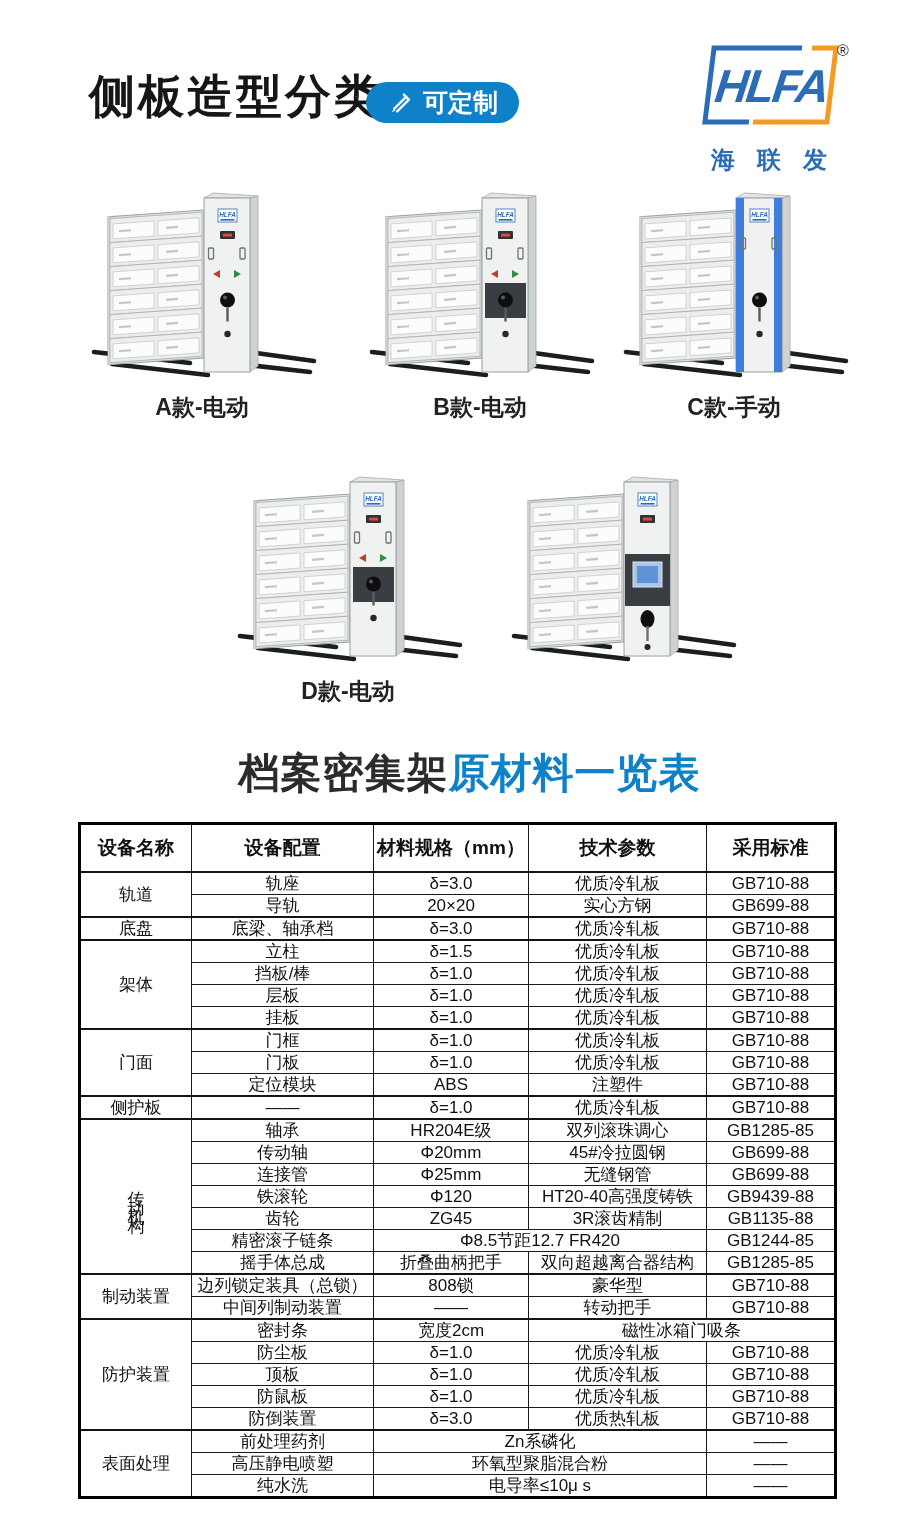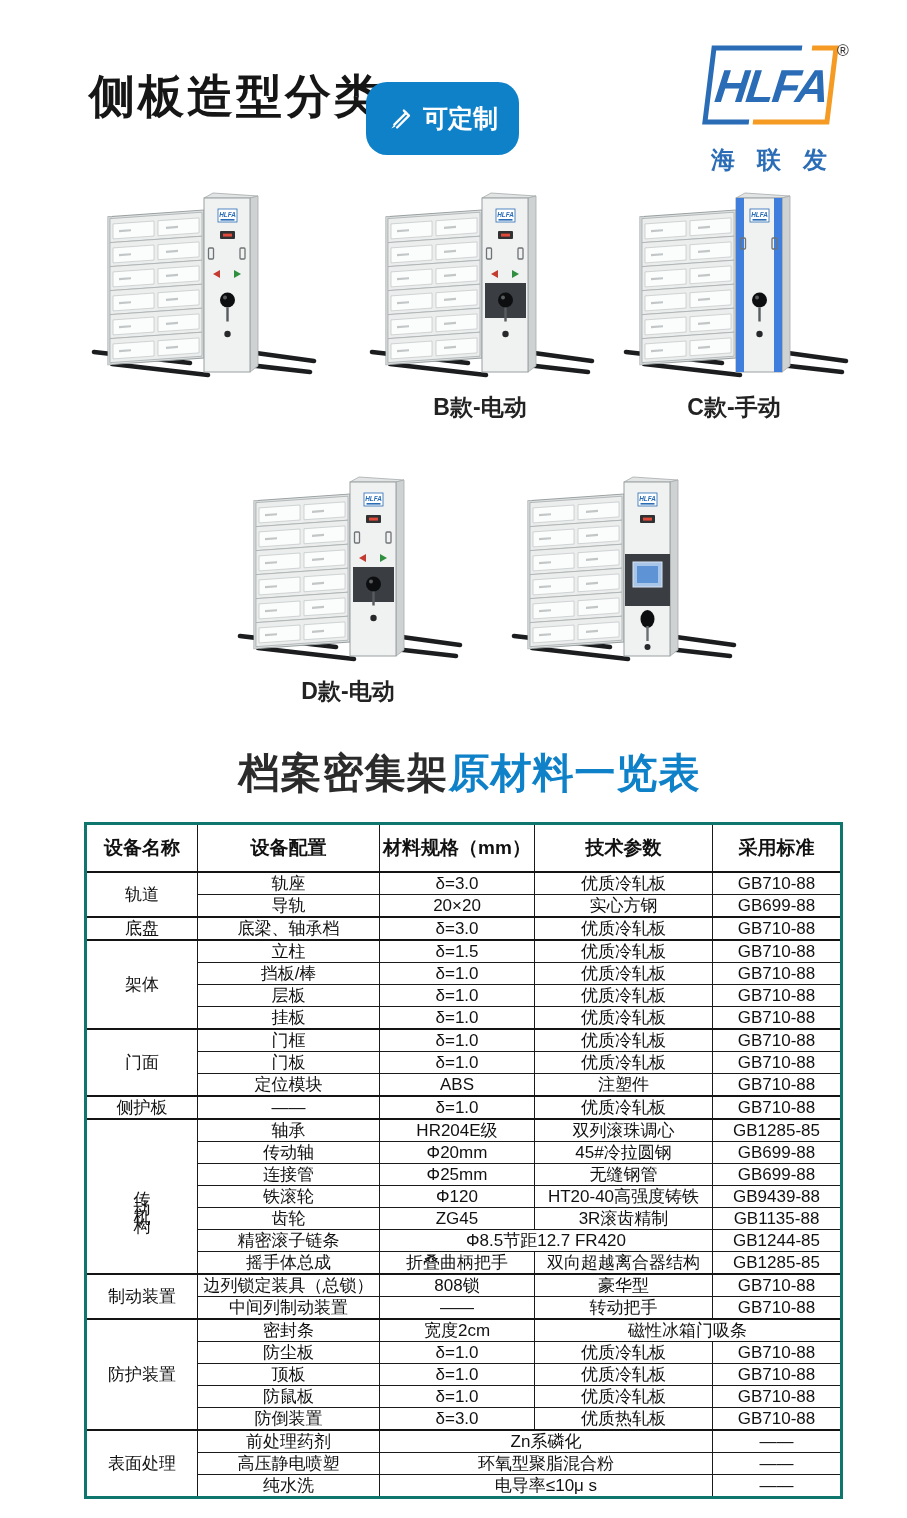--- a/index.html
+++ b/index.html
@@ -4,21 +4,21 @@
 <style>
   html,body{margin:0;padding:0;background:#fff;}
   .page{position:relative;width:907px;height:1518px;background:#fff;overflow:hidden;
         font-family:"Liberation Sans",sans-serif;color:#1a1a1a;}
 
   
   .page-title{position:absolute;left:62px;top:66px;font-size:46px;font-weight:bold;
               letter-spacing:3px;color:#161616;margin-left:27px;}
   .badge{position:absolute;left:366px;top:82px;height:41px;background:#0e81c8;
          border-radius:21px;color:#fff;display:flex;align-items:center;gap:9px;
-         padding:16px 21px;font-size:25px;font-weight:bold;}
+         padding:0 21px;font-size:25px;font-weight:bold;}
   .badge svg{display:block;}
   .logo{position:absolute;right:46px;top:40px;width:172px;text-align:center;}
   .logo-sub{color:#2a6cb5;font-size:24px;font-weight:bold;letter-spacing:22px;
             margin-top:8px;margin-left:10px;white-space:nowrap;}
 
   
   .product{position:absolute;width:232px;text-align:center;}
   .p0{left:86px;top:182px}.p1{left:364px;top:182px}.p2{left:618px;top:182px}
   .p3{left:232px;top:466px}.p4{left:506px;top:466px}
   .product svg{display:block;width:232px;height:204px;}
@@ -27,21 +27,21 @@
 
   
   .table-title{position:absolute;top:746px;left:16px;width:100%;text-align:center;
                font-size:41px;font-weight:bold;letter-spacing:1px;}
   .table-title .dark{color:#2b2b2b;}
   .table-title .blue{color:#0e81c8;}
 
   
   table.spec{position:absolute;left:78px;top:822px;width:756px;border-collapse:collapse;
              table-layout:fixed;font-size:17px;color:#111;}
-  table.spec{border:3px solid #0f766e;margin-left:6px;}
+  table.spec{border:3px solid #000000;}
   table.spec th,table.spec td{border:1.2px solid #1a1a1a;text-align:center;
              padding:0 2px;height:21px;line-height:1.05;overflow:hidden;white-space:nowrap;}
   table.spec thead th{height:46px;font-size:19px;font-weight:bold;border-bottom:2.5px solid #141414;}
   table.spec tr.g-top td{border-top:2.3px solid #141414;}
   td.gname{font-size:17px;}
   td.gname span.vert{display:inline-block;writing-mode:vertical-rl;text-orientation:upright;
                      letter-spacing:9px;line-height:1;}
 </style>
 </head>
 <body>
@@ -128,20 +128,21 @@
               <rect x="137" y="51.6" width="9" height="3" fill="#e04a3a"></rect>
             <rect x="122.5" y="66" width="5" height="11" rx="1" fill="none" stroke="#6d7376" stroke-width="1.3"></rect>
               <rect x="154" y="66" width="5" height="11" rx="1" fill="none" stroke="#6d7376" stroke-width="1.3"></rect>
             <path d="M134,88 l-7,4 7,4 z" fill="#c43b2f"></path>
               <path d="M148,88 l7,4 -7,4 z" fill="#2f8f3e"></path>
             <circle cx="141.5" cy="118" r="7.5" fill="#0d0e10"></circle>
               <circle cx="139" cy="115.5" r="2" fill="#5a5e61"></circle>
               <rect x="140.3" y="125.5" width="2.4" height="14" fill="#585c5f"></rect>
               <circle cx="141.5" cy="152" r="3.2" fill="#26282a"></circle>
   </svg>
+          <figcaption>A款-电动</figcaption>
         </figure>
       </div>
       <div class="product p1">
         <figure>
           <svg viewBox="0 0 232 204">
     <g>
       <line x1="8" y1="170" x2="104" y2="181" stroke="#1b1d1f" stroke-width="4.6" stroke-linecap="round"></line>
       <line x1="26" y1="182" x2="122" y2="193" stroke="#1b1d1f" stroke-width="4.6" stroke-linecap="round"></line>
       <line x1="170" y1="171" x2="228" y2="179" stroke="#1b1d1f" stroke-width="4.6" stroke-linecap="round"></line>
       <line x1="154" y1="182" x2="224" y2="190" stroke="#1b1d1f" stroke-width="4.6" stroke-linecap="round"></line>

